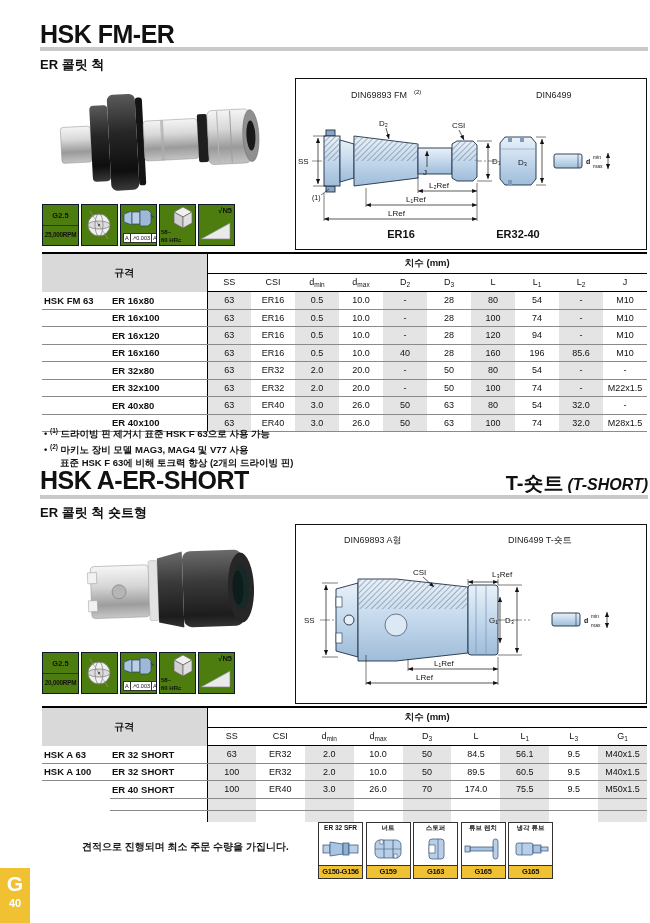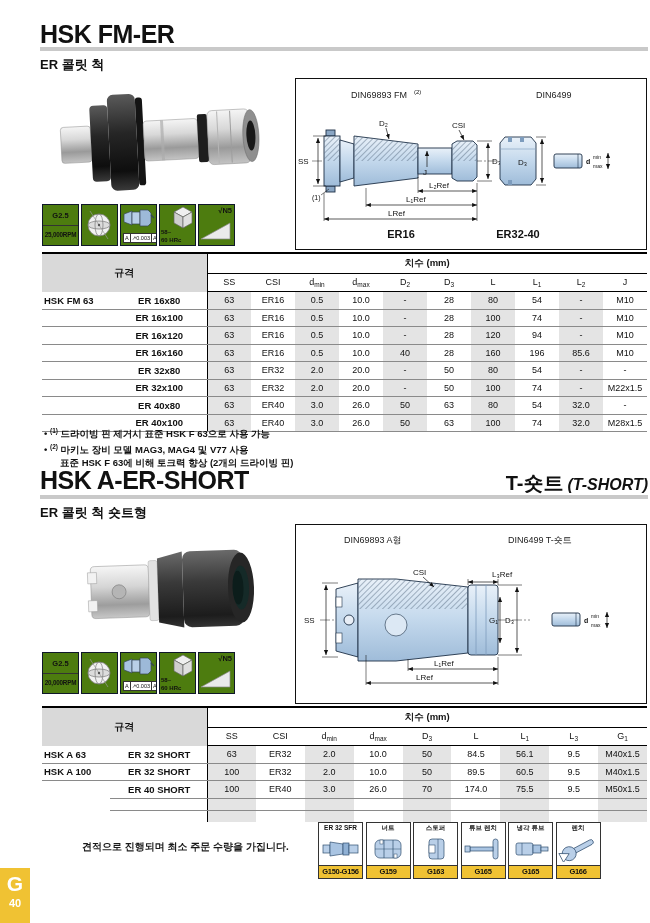--- a/index.html
+++ b/index.html
@@ -37,21 +37,21 @@
                    border-top:2.5px solid #000;}
   table.spec-table.t1{border-bottom:1.2px solid #000;}
   .spec-table th,.spec-table td{padding:0;margin:0;text-align:center;vertical-align:middle;overflow:hidden;white-space:nowrap;}
   .spec-table col.stripe{background:#e4e4e4;}
   th.spechead{background:#d9d9d9;border-right:1.3px solid #000;font-weight:700;font-size:10px;}
   th.dimhead{background:#fff;border-bottom:1px solid #000;font-weight:700;font-size:9.5px;height:19px;}
   tr.colhead th{background:#fff;border-bottom:1.5px solid #000;font-weight:400;font-size:9px;height:17px;}
   .spec-table sub{font-size:6.5px;vertical-align:-2px;}
   .spec-table td{border-bottom:1px solid #8a8a8a;height:16.5px;font-size:9px;}
   td.group,td.name{text-align:left;font-weight:700;font-size:9.5px;padding-left:2px;}
-  td.name{border-right:1.3px solid #000;text-align:center;}
+  td.name{border-right:1.3px solid #000;}
   tr.emptyrow td{height:11px;}
   td.nb{border-bottom:none;}
   table.t2{border-bottom:none;}
   
   .fnotes{font-size:9.5px;font-weight:700;line-height:13px;color:#111;white-space:nowrap;}
   .fnotes sup{font-size:6.5px;}
   .fn-indent{padding-left:16px;}
   .fnote2{font-size:10px;font-weight:700;line-height:14px;color:#1a1a1a;white-space:nowrap;}
   .fnote2 .l2{padding-left:7px;}
   
@@ -728,33 +728,20 @@
       <div class="accicon">
         <svg width="40" height="26" viewBox="0 0 40 26">
           <rect x="5" y="7" width="17" height="12" rx="2" fill="#b9cfe8" stroke="#2f4d6e" stroke-width="0.7"></rect>
           <line x1="11" y1="7" x2="11" y2="19" stroke="#2f4d6e" stroke-width="0.6"></line>
           <rect x="22" y="9" width="8" height="8" fill="#a9c4e2" stroke="#2f4d6e" stroke-width="0.7"></rect>
           <rect x="30" y="11" width="7" height="4" fill="#b9cfe8" stroke="#2f4d6e" stroke-width="0.7"></rect>
         </svg>
       </div>
       <div class="acccode">G165</div>
     </div>
-    <div class="accbox">
-      <div class="acclabel">렌치</div>
-      <div class="accicon">
-        <svg width="40" height="26" viewBox="0 0 40 26">
-          <g transform="rotate(-28 20 13)">
-            <rect x="13" y="10.5" width="24" height="5" rx="2.5" fill="#b9cfe8" stroke="#2f4d6e" stroke-width="0.7"></rect>
-            <circle cx="10" cy="13" r="7" fill="#b9cfe8" stroke="#2f4d6e" stroke-width="0.7"></circle>
-            <polygon points="10,13 1,8 1,18" fill="#fff" stroke="#2f4d6e" stroke-width="0.7"></polygon>
-          </g>
-        </svg>
-      </div>
-      <div class="acccode">G166</div>
-    </div>
   </div>
 
   <div class="abs gtab" style="left:0;top:868px;width:30px;height:55px;">
     <div class="g">G</div>
     <div class="num">40</div>
   </div>
 
 </div>
 
 </body></html>

